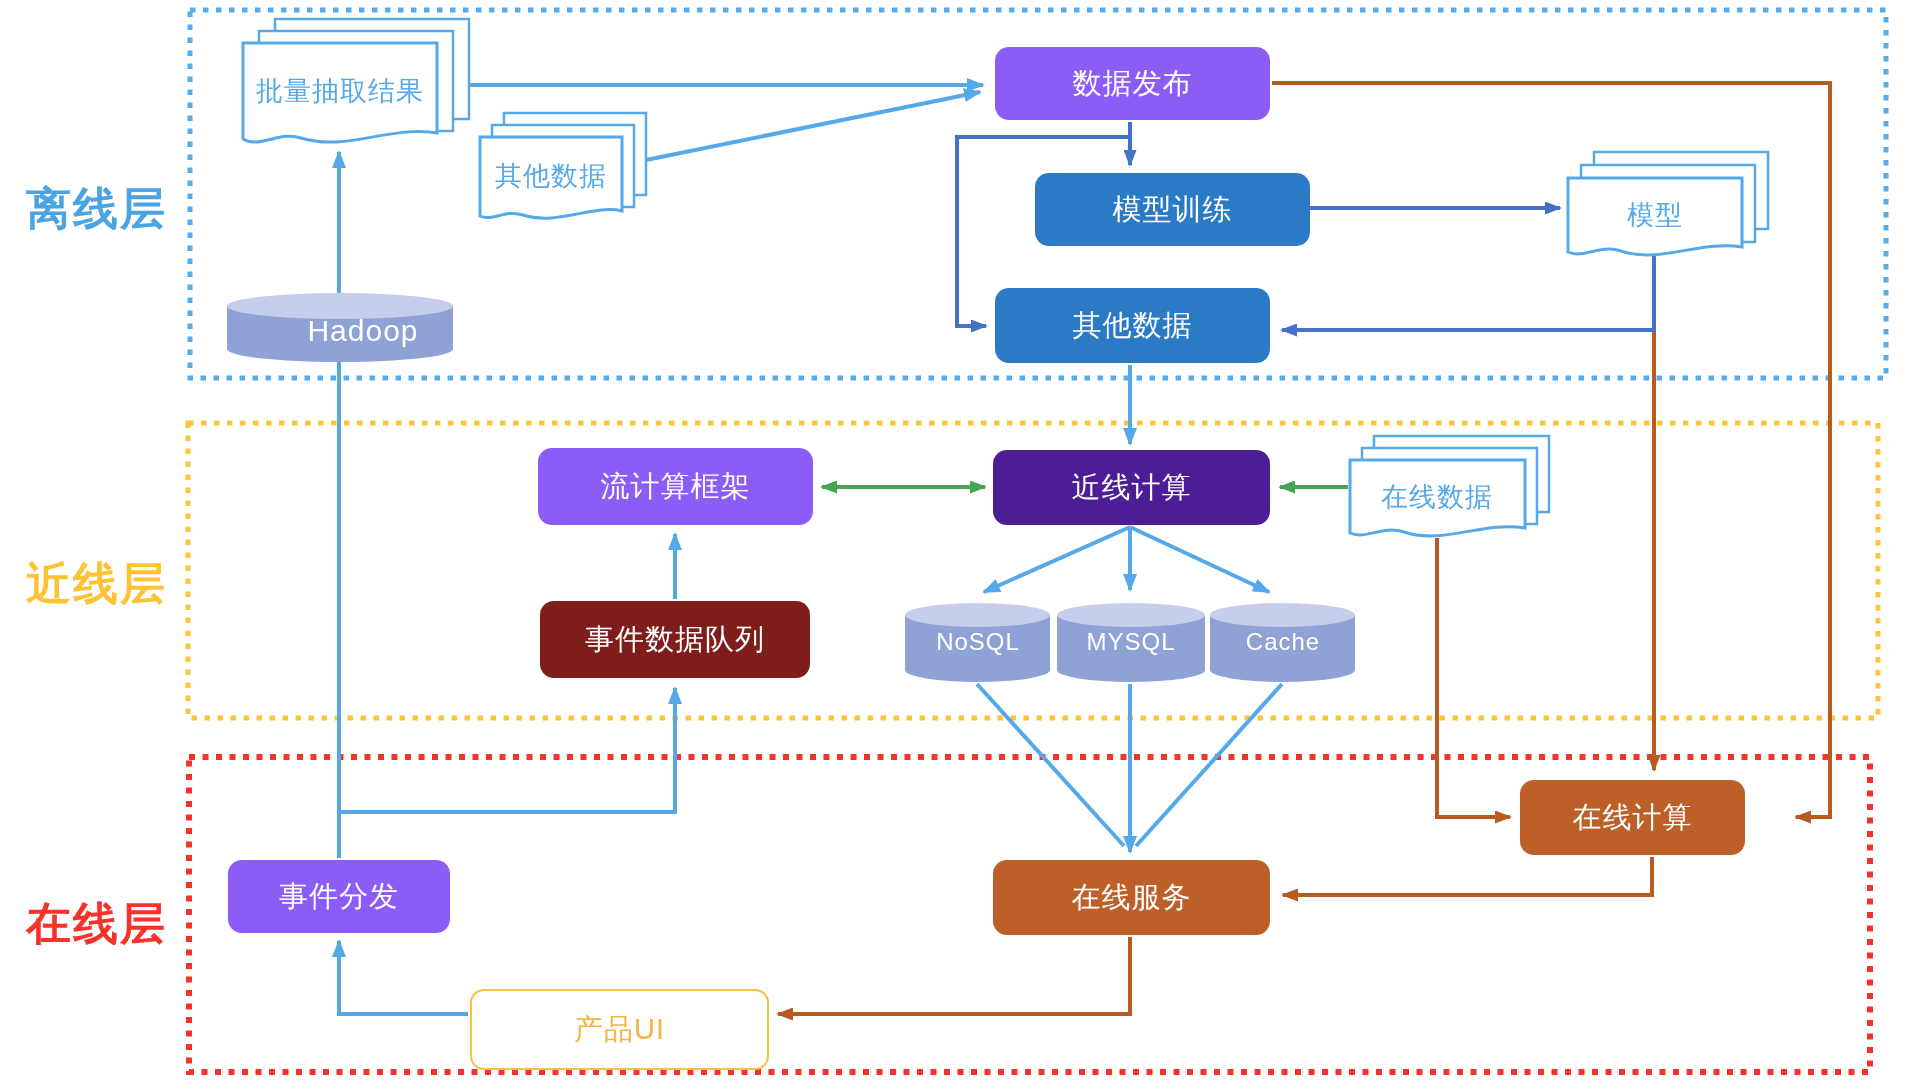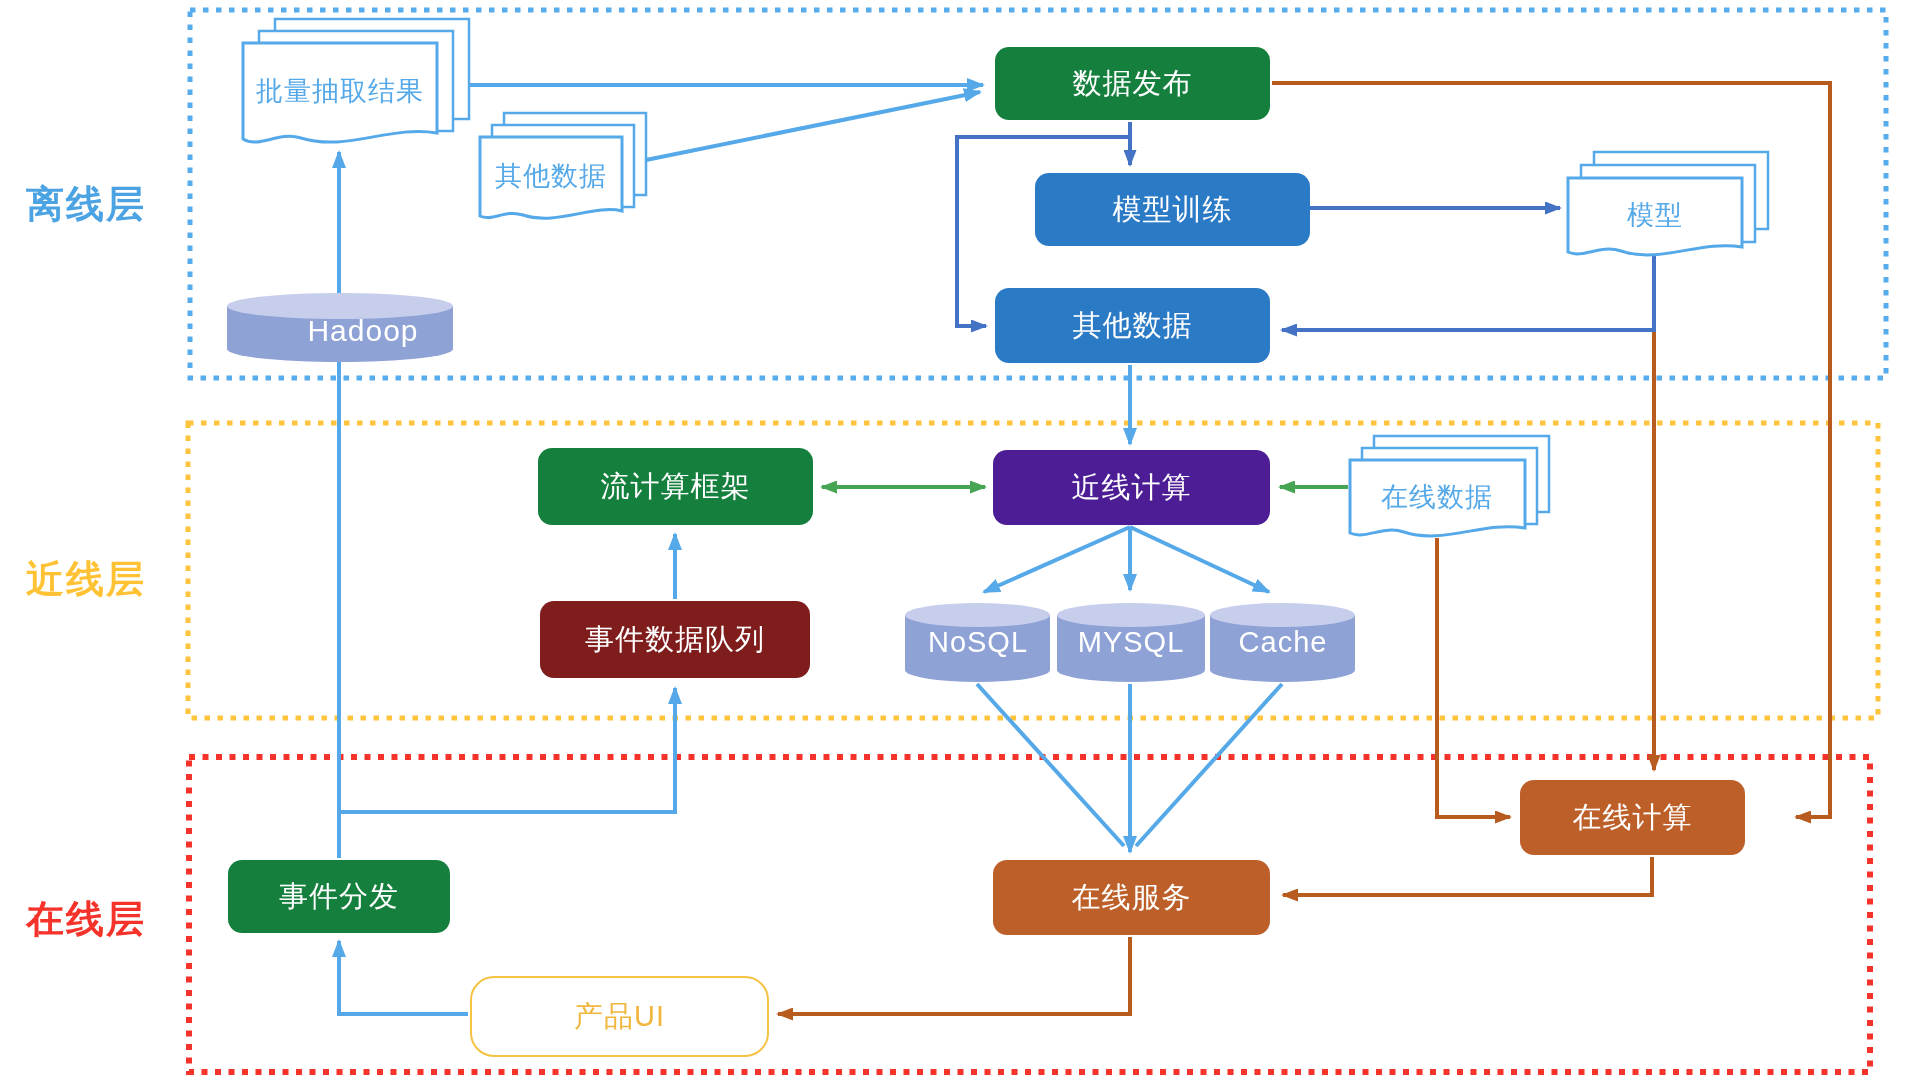--- a/index.html
+++ b/index.html
@@ -5,38 +5,38 @@
   html,body{margin:0;padding:0;background:#ffffff;}
   #stage{
     position:relative;width:1920px;height:1089px;background:#ffffff;overflow:hidden;
     font-family:"Liberation Sans", sans-serif;
   }
   #bg{position:absolute;left:0;top:0;}
   .node{
     position:absolute;display:flex;align-items:center;justify-content:center;
     color:#ffffff;font-size:29px;border-radius:14px;letter-spacing:1px;
   }
-  .green{background:#15803d;}
+  .green{background:#8b5cf6;}
   .blue{background:#2B7AC6;}
   .yellow{background:#4c1d95;}
   .brown{background:#BD5F28;}
   .peri{background:#7f1d1d;}
   .outline-ui{
-    background:#ffffff;border:2px solid #F5C242;color:#F0B63E;border-radius:24px;
+    background:#ffffff;border:2px solid #F5C242;color:#F0B63E;border-radius:14px;margin-top:13px;
   }
   .cyl-label{
-    position:absolute;transform:translate(-50%,-50%);color:#ffffff;font-size:29px;
+    position:absolute;transform:translate(-50%,-50%);color:#ffffff;font-size:24px;
     white-space:nowrap;letter-spacing:1px;
   }
   .doc-label{
     position:absolute;transform:translate(-50%,-50%);color:#55A9E8;font-size:27px;
     white-space:nowrap;letter-spacing:1px;
   }
   .layer-label{
-    position:absolute;font-size:38px;font-weight:bold;white-space:nowrap;letter-spacing:2px;
+    position:absolute;font-size:45px;font-weight:bold;white-space:nowrap;letter-spacing:2px;
   }
   .lbl-offline{color:#4BA3E3;}
   .lbl-nearline{color:#FFC234;}
   .lbl-online{color:#F5332A;}
 </style>
 </head>
 <body>
 
 <div id="stage">
 

